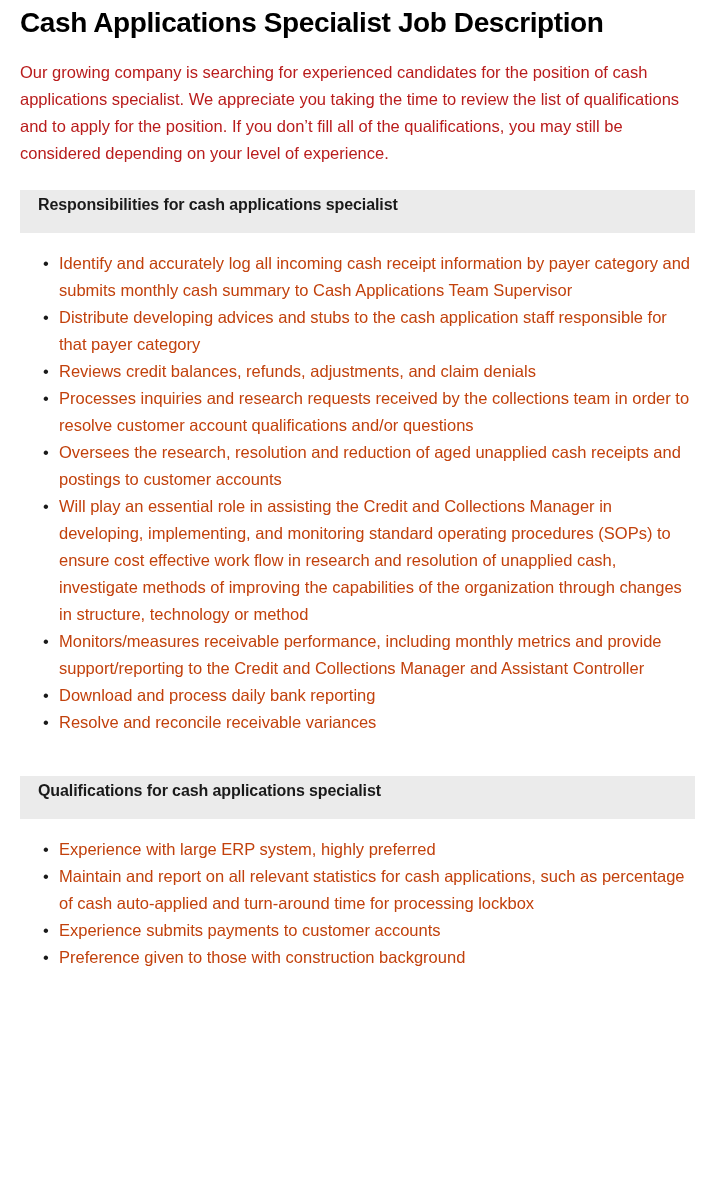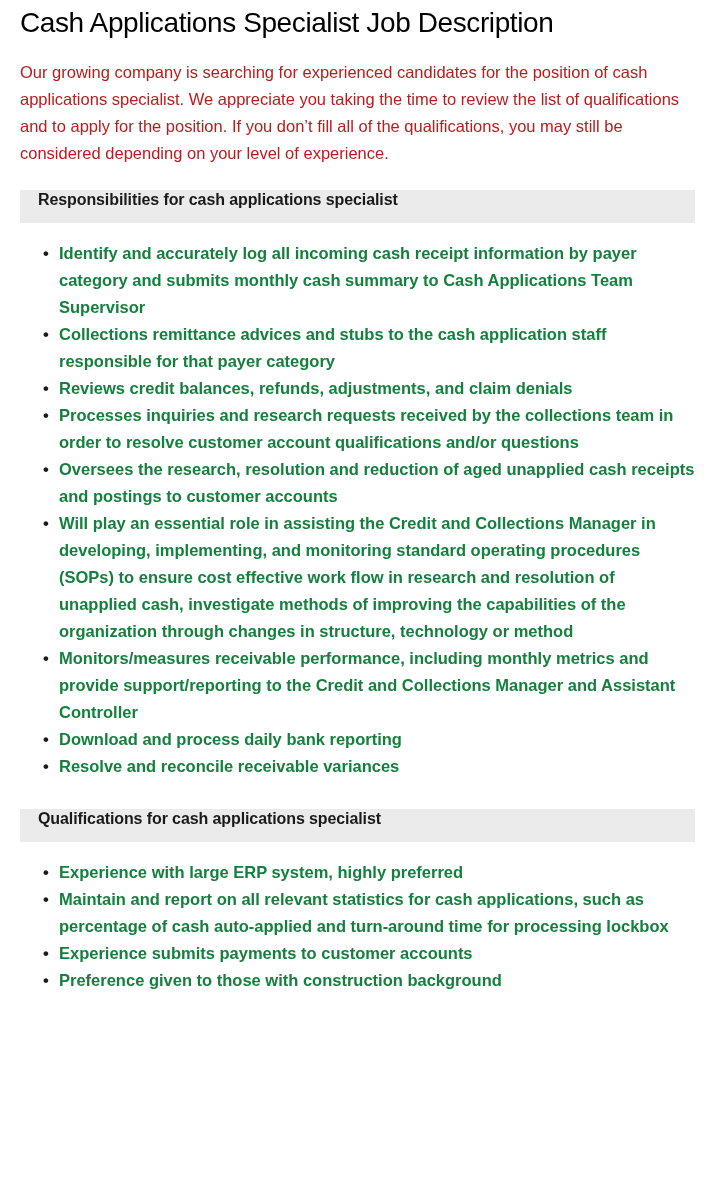--- a/index.html
+++ b/index.html
@@ -21,21 +21,21 @@
     padding: 0;
     box-sizing: border-box;
   }
 
   
   .doc-title {
     margin: 0;
     padding: 4px 20px 0 20px;
     font-size: 28px;
     line-height: 38px;
-    font-weight: 400;
+    font-weight: 700;
     letter-spacing: -0.4px;
     color: #000000;
   }
 
   
   .intro {
     margin: 17px 0 0 0;
     padding: 0 24px 0 20px;
     font-size: 16.5px;
     line-height: 27px;
@@ -43,21 +43,21 @@
     font-weight: 400;
   }
 
   
   .section {
     margin: 0;
   }
   .section-header {
     margin: 23px 25px 0 20px;
     background: #ebebeb;
-    height: 33px;
+    height: 43px;
     display: flex;
     align-items: center;
     padding: 0 0 14px 18px;
     box-sizing: border-box;
   }
   .section-header-label {
     font-size: 16px;
     font-weight: 700;
     color: #1a1a1a;
     line-height: 19px;
@@ -69,53 +69,53 @@
     margin: 17px 0 0 0;
     padding: 0 25px 0 0;
     list-style: none;
   }
   ul.bullet-list li {
     position: relative;
     margin: 0 0 0 0;
     padding: 0 0 0 59px;
     font-size: 16.5px;
     line-height: 27px;
-    color: #15803d;
-    font-weight: 700;
+    color: #c2410c;
+    font-weight: 400;
   }
   ul.bullet-list li::before {
     content: "\2022";
     position: absolute;
     left: 43px;
     top: 0;
     font-size: 16.5px;
     line-height: 27px;
     color: #1a1a1a;
   }
 
   .section-qualifications .section-header {
-    margin-top: 29px;
+    margin-top: 40px;
   }
 </style>
 </head>
 <body>
 
 <div class="page">
 
   <h1 class="doc-title">Cash Applications Specialist Job Description</h1>
 
   <p class="intro">Our growing company is searching for experienced candidates for the position of cash applications specialist. We appreciate you taking the time to review the list of qualifications and to apply for the position. If you don’t fill all of the qualifications, you may still be considered depending on your level of experience.</p>
 
   <section class="section section-responsibilities">
     <div class="section-header">
       <span class="section-header-label">Responsibilities for cash applications specialist</span>
     </div>
     <ul class="bullet-list">
         <li>Identify and accurately log all incoming cash receipt information by payer category and submits monthly cash summary to Cash Applications Team Supervisor</li>
-        <li>Collections remittance advices and stubs to the cash application staff responsible for that payer category</li>
+        <li>Distribute developing advices and stubs to the cash application staff responsible for that payer category</li>
         <li>Reviews credit balances, refunds, adjustments, and claim denials</li>
         <li>Processes inquiries and research requests received by the collections team in order to resolve customer account qualifications and/or questions</li>
         <li>Oversees the research, resolution and reduction of aged unapplied cash receipts and postings to customer accounts</li>
         <li>Will play an essential role in assisting the Credit and Collections Manager in developing, implementing, and monitoring standard operating procedures (SOPs) to ensure cost effective work flow in research and resolution of unapplied cash, investigate methods of improving the capabilities of the organization through changes in structure, technology or method</li>
         <li>Monitors/measures receivable performance, including monthly metrics and provide support/reporting to the Credit and Collections Manager and Assistant Controller</li>
         <li>Download and process daily bank reporting</li>
         <li>Resolve and reconcile receivable variances</li>
       </ul>
   </section>
 

